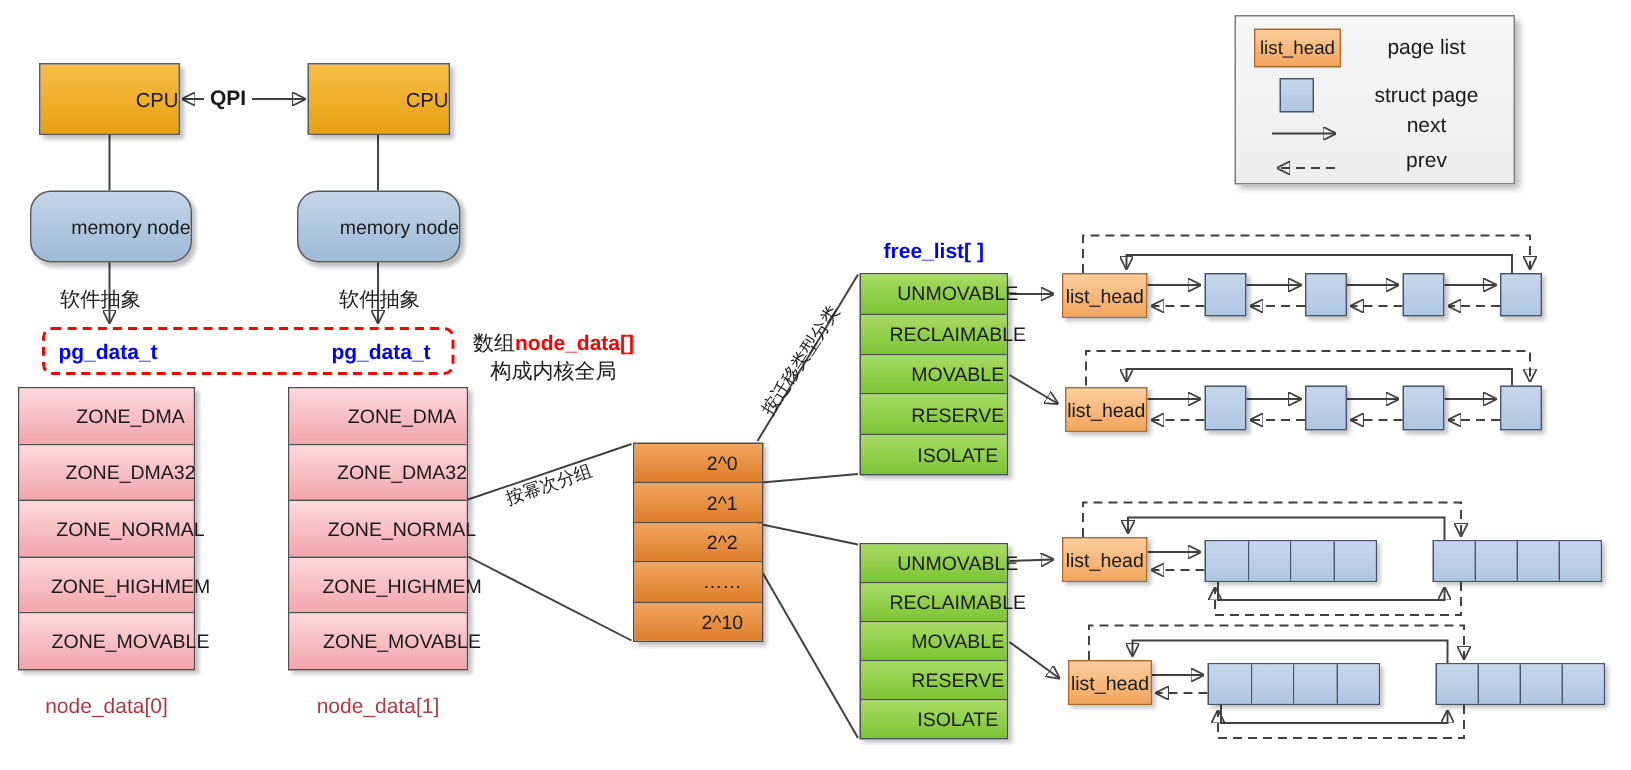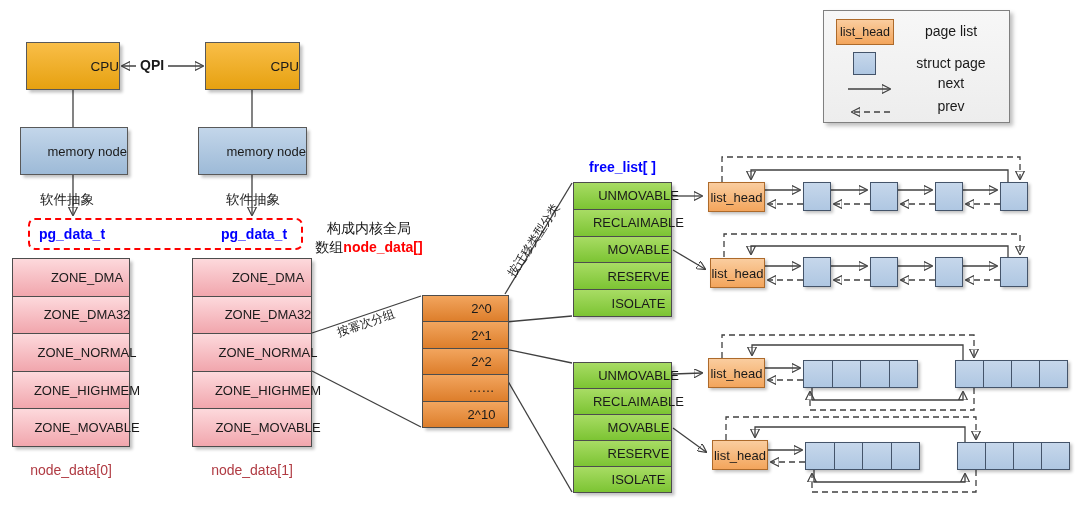--- a/index.html
+++ b/index.html
@@ -8,21 +8,21 @@
     font-family:"Liberation Sans","DejaVu Sans",sans-serif;color:#1a1a1a;
   }
   .abs{position:absolute;box-sizing:border-box;}
   
   .box{
     position:absolute;box-sizing:border-box;display:flex;align-items:center;justify-content:flex-end;
     border:1px solid var(--box_border,#595959);font-size:13px;
     box-shadow:2.5px 2.5px 3px rgba(0,0,0,.25);
   }
   .cpu{background:linear-gradient(var(--cpu_light,#F9BE48),var(--cpu_dark,#E6A110));font-size:13.5px;}
-  .mem{background:linear-gradient(var(--mem_light,#C3D6EA),var(--mem_dark,#9DBAD7));}
+  .mem{background:linear-gradient(var(--mem_light,#C3D6EA),var(--mem_dark,#9DBAD7));border-radius:14px;}
   
   .col{
     position:absolute;box-sizing:border-box;display:flex;flex-direction:column;
     border:1px solid var(--cell_border,#4D4D4D);
     box-shadow:2.5px 2.5px 3px rgba(0,0,0,.25);
   }
   .col .cell{
     flex:1;display:flex;align-items:center;justify-content:center;
     border-bottom:1px solid var(--cell_border,#4D4D4D);font-size:13px;padding-left:32px;
   }
@@ -181,22 +181,22 @@
   </div>
 
   <div class="lbl cn" style="left:32px;top:191px;width:70px;">软件抽象</div>
   <div class="lbl cn" style="left:218px;top:191px;width:70px;">软件抽象</div>
 
   <div class="abs" style="left:28px;top:218px;width:275px;height:32px;border:2px dashed var(--red_text,#FF0000);border-radius:7px;"></div>
   <div class="lbl blue-title" style="left:30px;top:226px;width:84px;">pg_data_t</div>
   <div class="lbl blue-title" style="left:212px;top:226px;width:84px;">pg_data_t</div>
 
   <div class="lbl ann" style="left:306px;top:219px;width:126px;">
+    <div><span>数组</span><span class="hl">node_data[]</span></div>
     <div>构成内核全局</div>
-    <div><span>数组</span><span class="hl">node_data[]</span></div>
   </div>
 
   <div class="col zone" style="left:12px;top:258px;width:118px;height:189px;">
     <div class="cell">ZONE_DMA</div>
     <div class="cell">ZONE_DMA32</div>
     <div class="cell">ZONE_NORMAL</div>
     <div class="cell">ZONE_HIGHMEM</div>
     <div class="cell">ZONE_MOVABLE</div>
   </div>
   <div class="col zone" style="left:192px;top:258px;width:120px;height:189px;">

